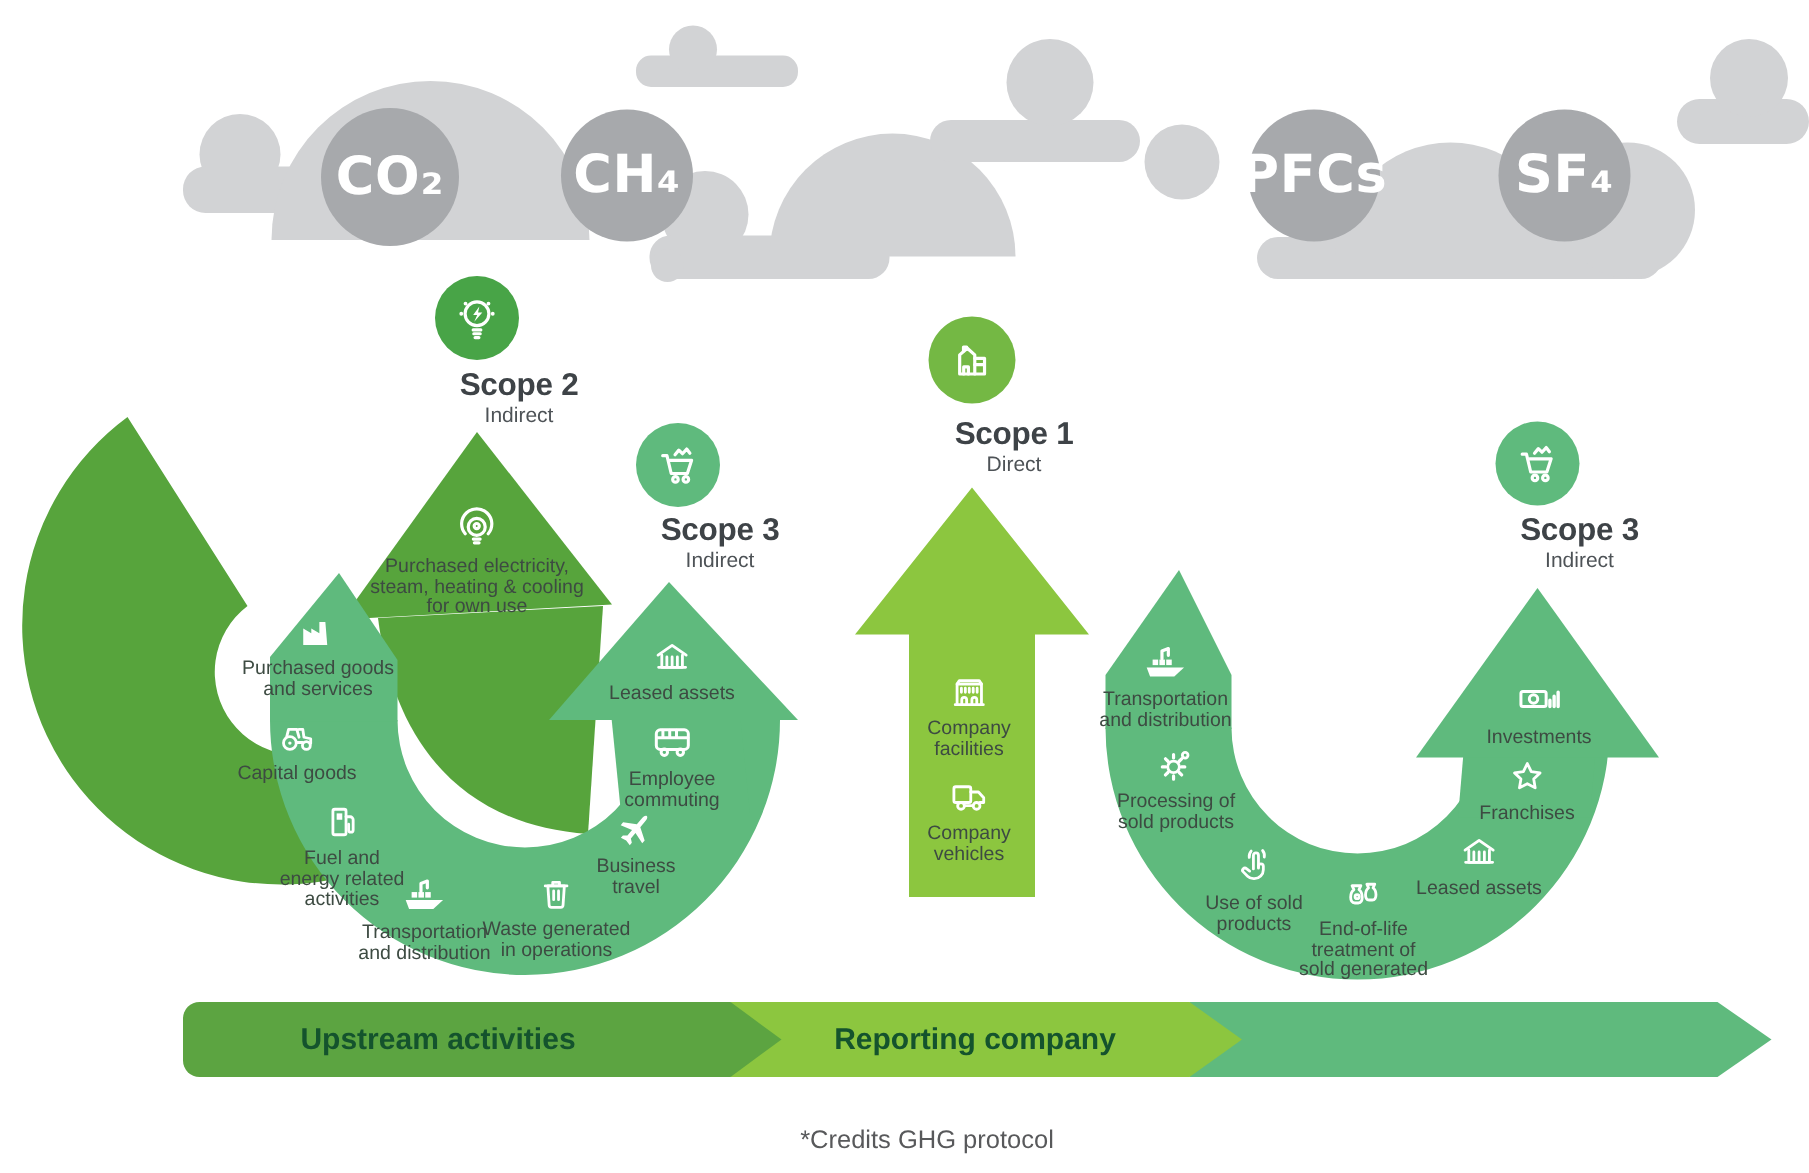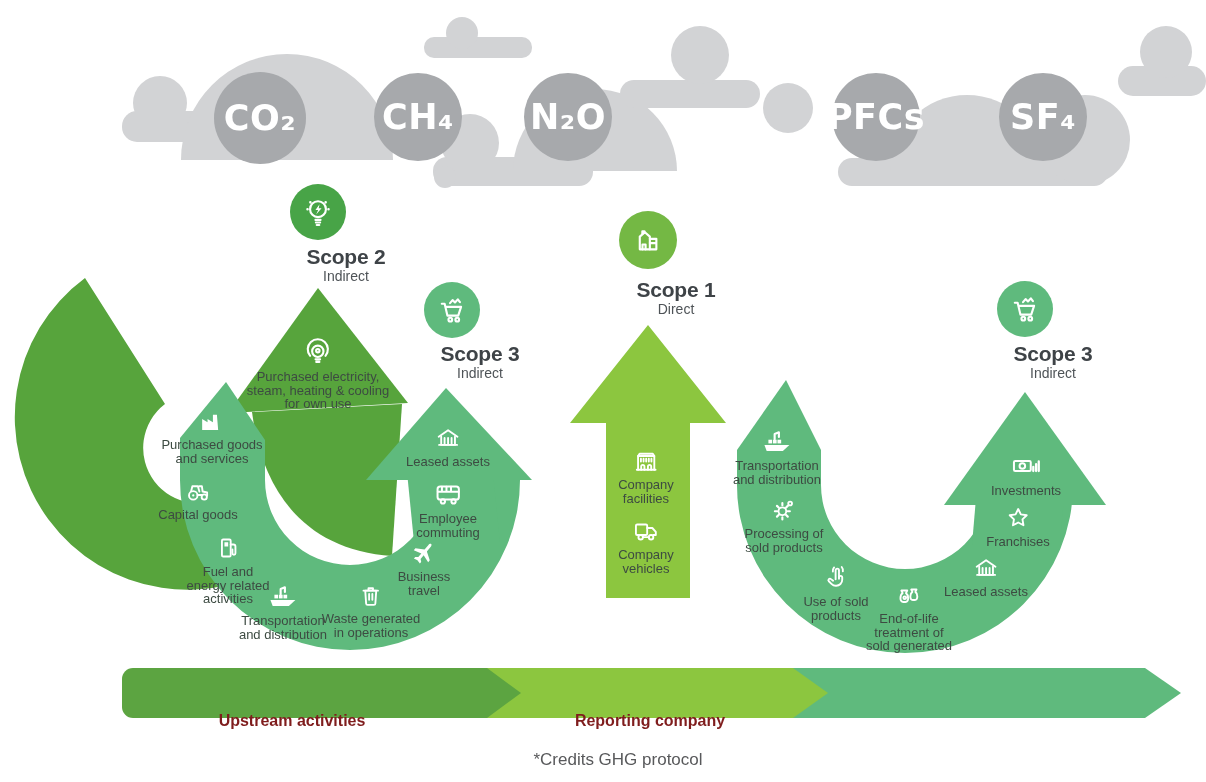--- a/index.html
+++ b/index.html
@@ -10,21 +10,21 @@
        color:#fff;font-family:"DejaVu Sans",sans-serif;font-weight:bold;font-size:35px;letter-spacing:.5px;}
   .badge{position:absolute;border-radius:50%;display:flex;align-items:center;justify-content:center;}
   .badge .icn{width:34px;height:34px;}
   .scopehdr{position:absolute;transform:translateX(-50%);text-align:center;white-space:nowrap;margin-left:28px;}
   .scopetitle{font-size:21px;font-weight:bold;color:var(--ink);line-height:23px;letter-spacing:-.2px;}
   .scopesub{font-size:14px;color:var(--sub);line-height:17px;}
   .item{position:absolute;transform:translateX(-50%);display:flex;flex-direction:column;align-items:center;text-align:center;}
   .icn{display:block;width:30px;height:30px;}
   .icn svg{width:100%;height:100%;display:block;}
   .lbl{font-size:13px;line-height:13.5px;color:var(--item);white-space:pre-line;margin-top:2px;}
-  .bannertxt{position:absolute;transform:translateX(-50%);color:#7f1d1d;font-weight:bold;font-size:16px;line-height:24px;white-space:nowrap;margin-top:28px;}
+  .bannertxt{position:absolute;transform:translateX(-50%);color:#14532d;font-weight:bold;font-size:20px;line-height:24px;white-space:nowrap;}
   .caption{position:absolute;transform:translateX(-50%);font-size:17px;color:var(--cap);white-space:nowrap;}
 </style>
 </head>
 <body>
 
 <div class="canvas">
 
   <svg class="bg" width="1206" height="782" viewBox="0 0 1206 782">
 
     <g style="fill:var(--cloud)">
@@ -74,23 +74,20 @@
     <path style="fill:var(--light)" d="M487 668 H793 L828 693 L793 718 H487 Z"></path>
     <path style="fill:var(--bannerUp)" d="M133 668 H487 L521 693 L487 718 H133 A11 11 0 0 1 122 707 V679 A11 11 0 0 1 133 668 Z"></path>
   </svg>
 
   <div class="gas" style="left:214px;top:72px;width:92px;height:92px">
       <span>CO₂</span>
     </div>
   <div class="gas" style="left:374px;top:73px;width:88px;height:88px">
       <span>CH₄</span>
     </div>
-  <div class="gas" style="left:524px;top:73px;width:88px;height:88px">
-      <span>N₂O</span>
-    </div>
   <div class="gas" style="left:832px;top:73px;width:88px;height:88px">
       <span>PFCs</span>
     </div>
   <div class="gas" style="left:999px;top:73px;width:88px;height:88px">
       <span>SF₄</span>
     </div>
 
   <div class="badge" style="left:290px;top:184px;width:56px;height:56px;background:var(--s2badge)">
     <span class="icn">
         <svg viewBox="0 0 24 24" fill="none" stroke="#fff" stroke-width="1.5" stroke-linecap="round" stroke-linejoin="round">

